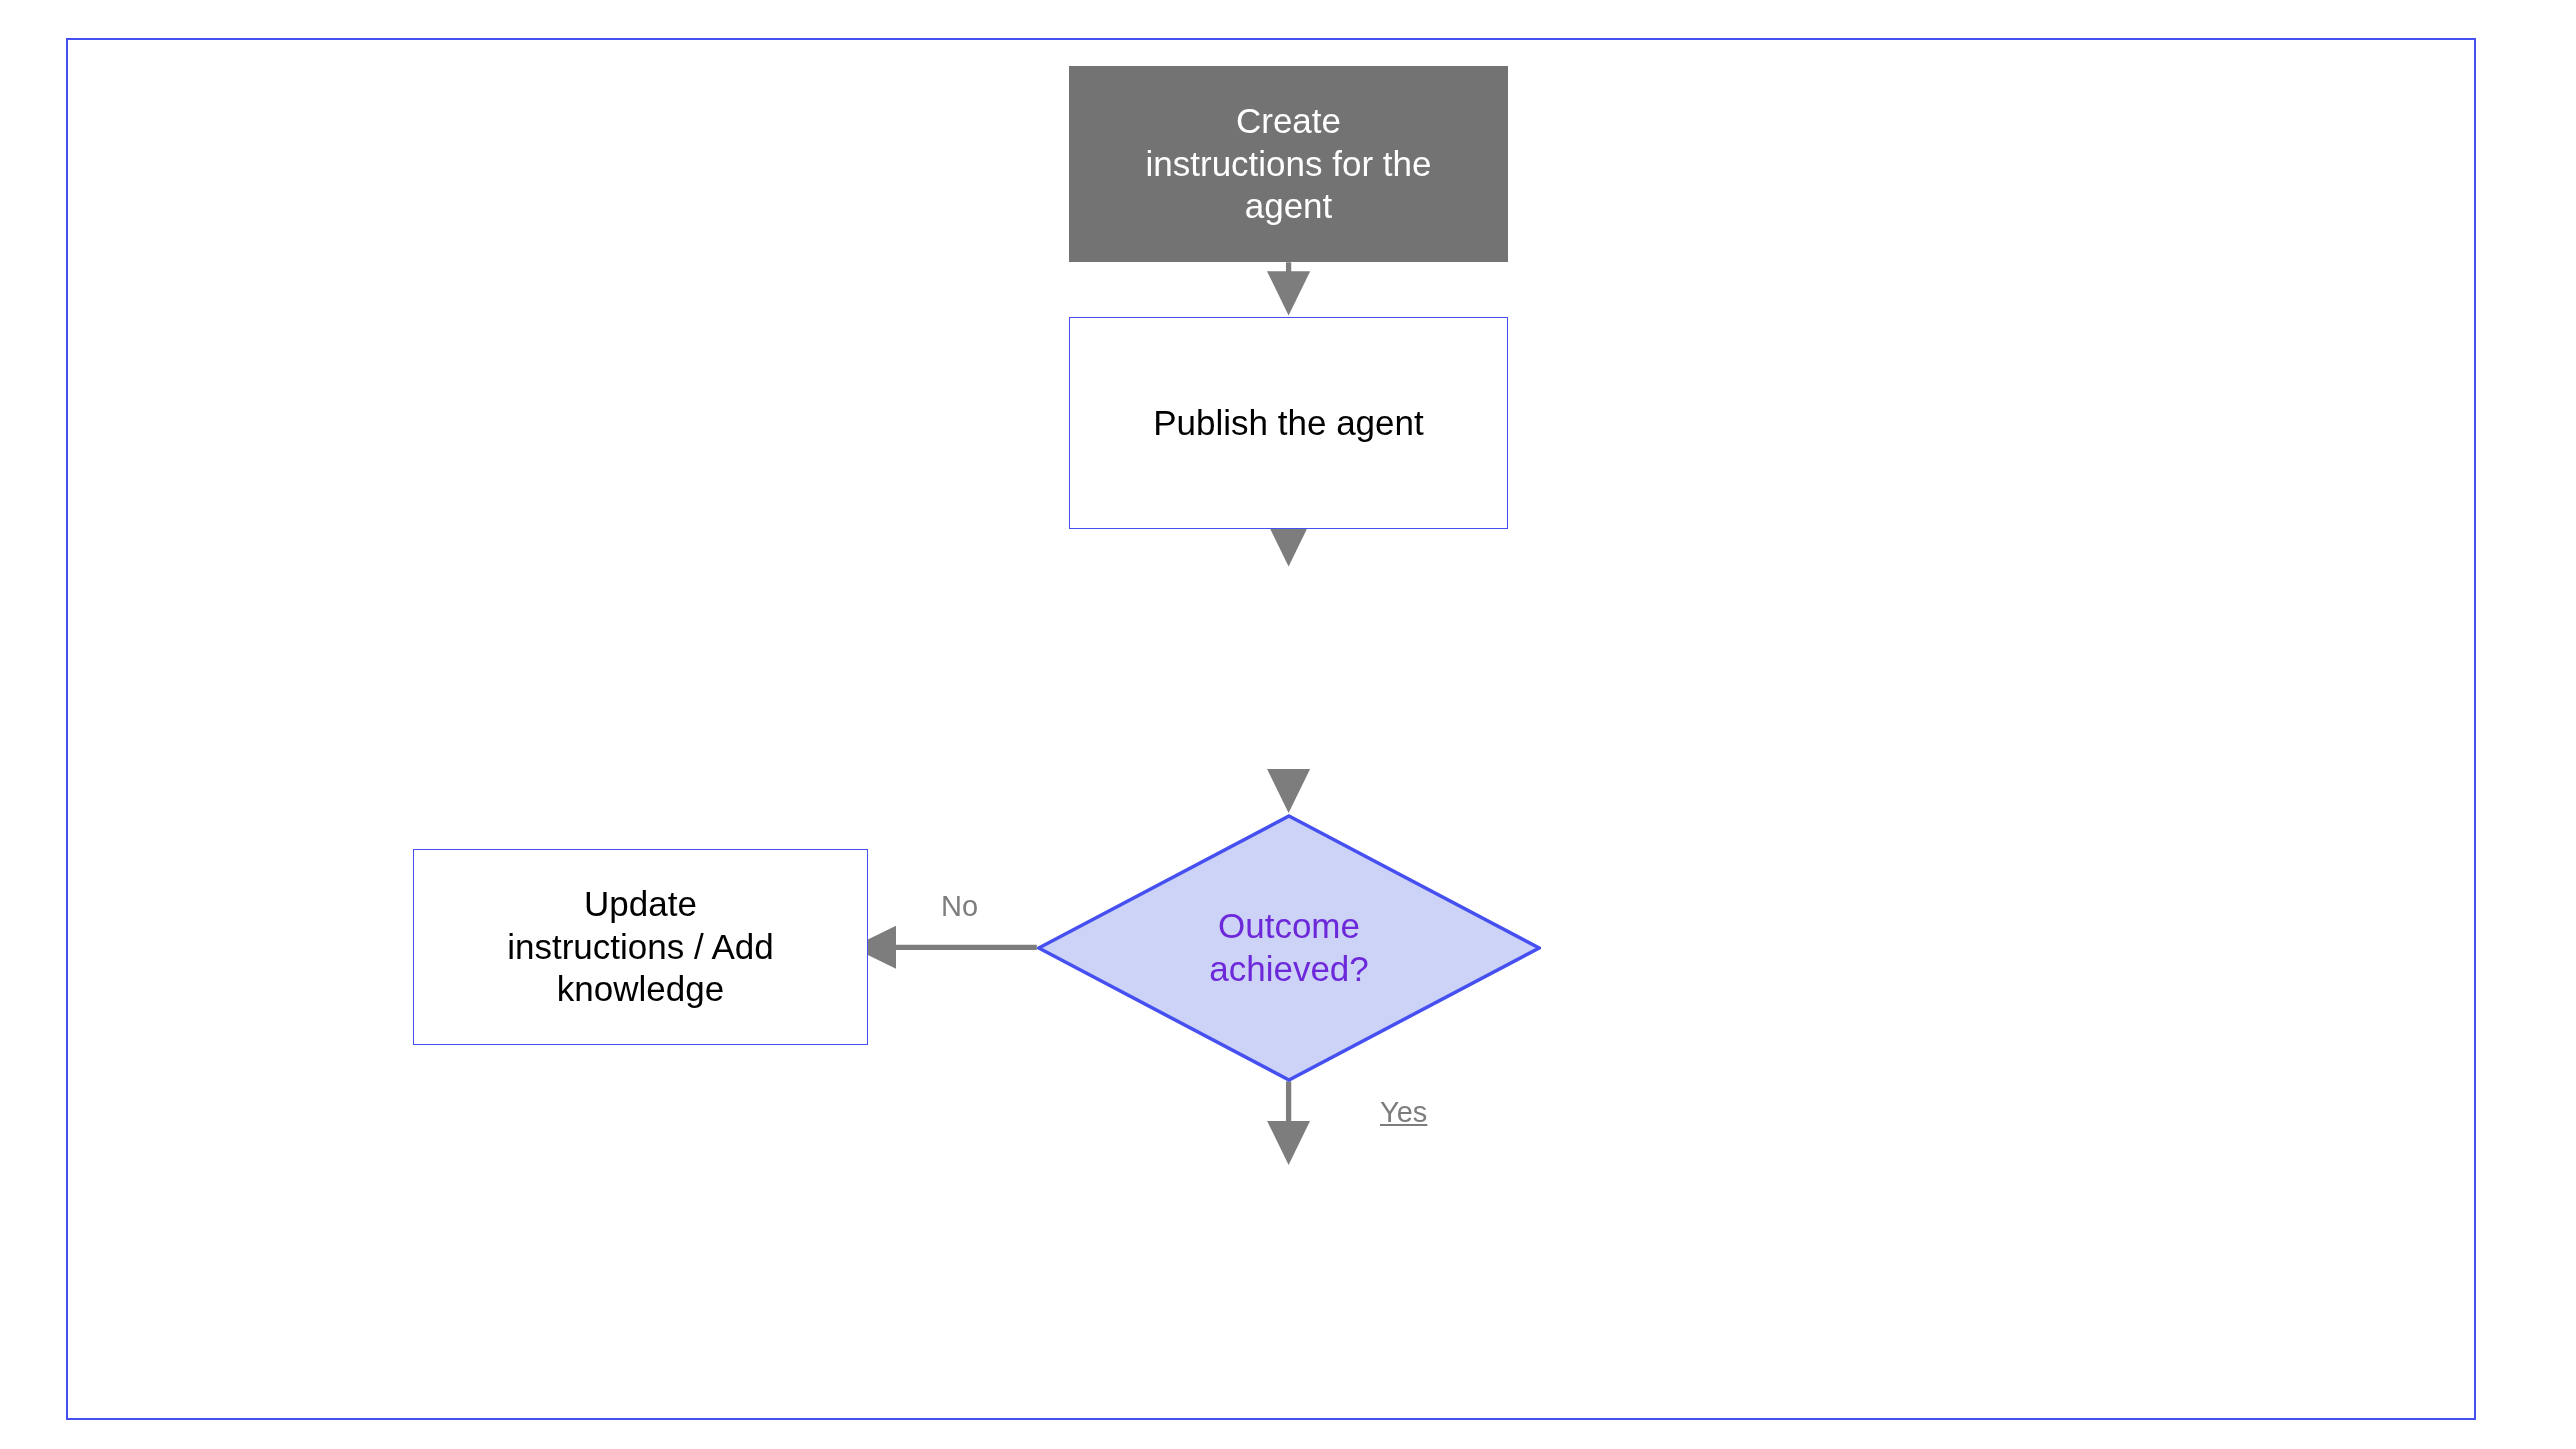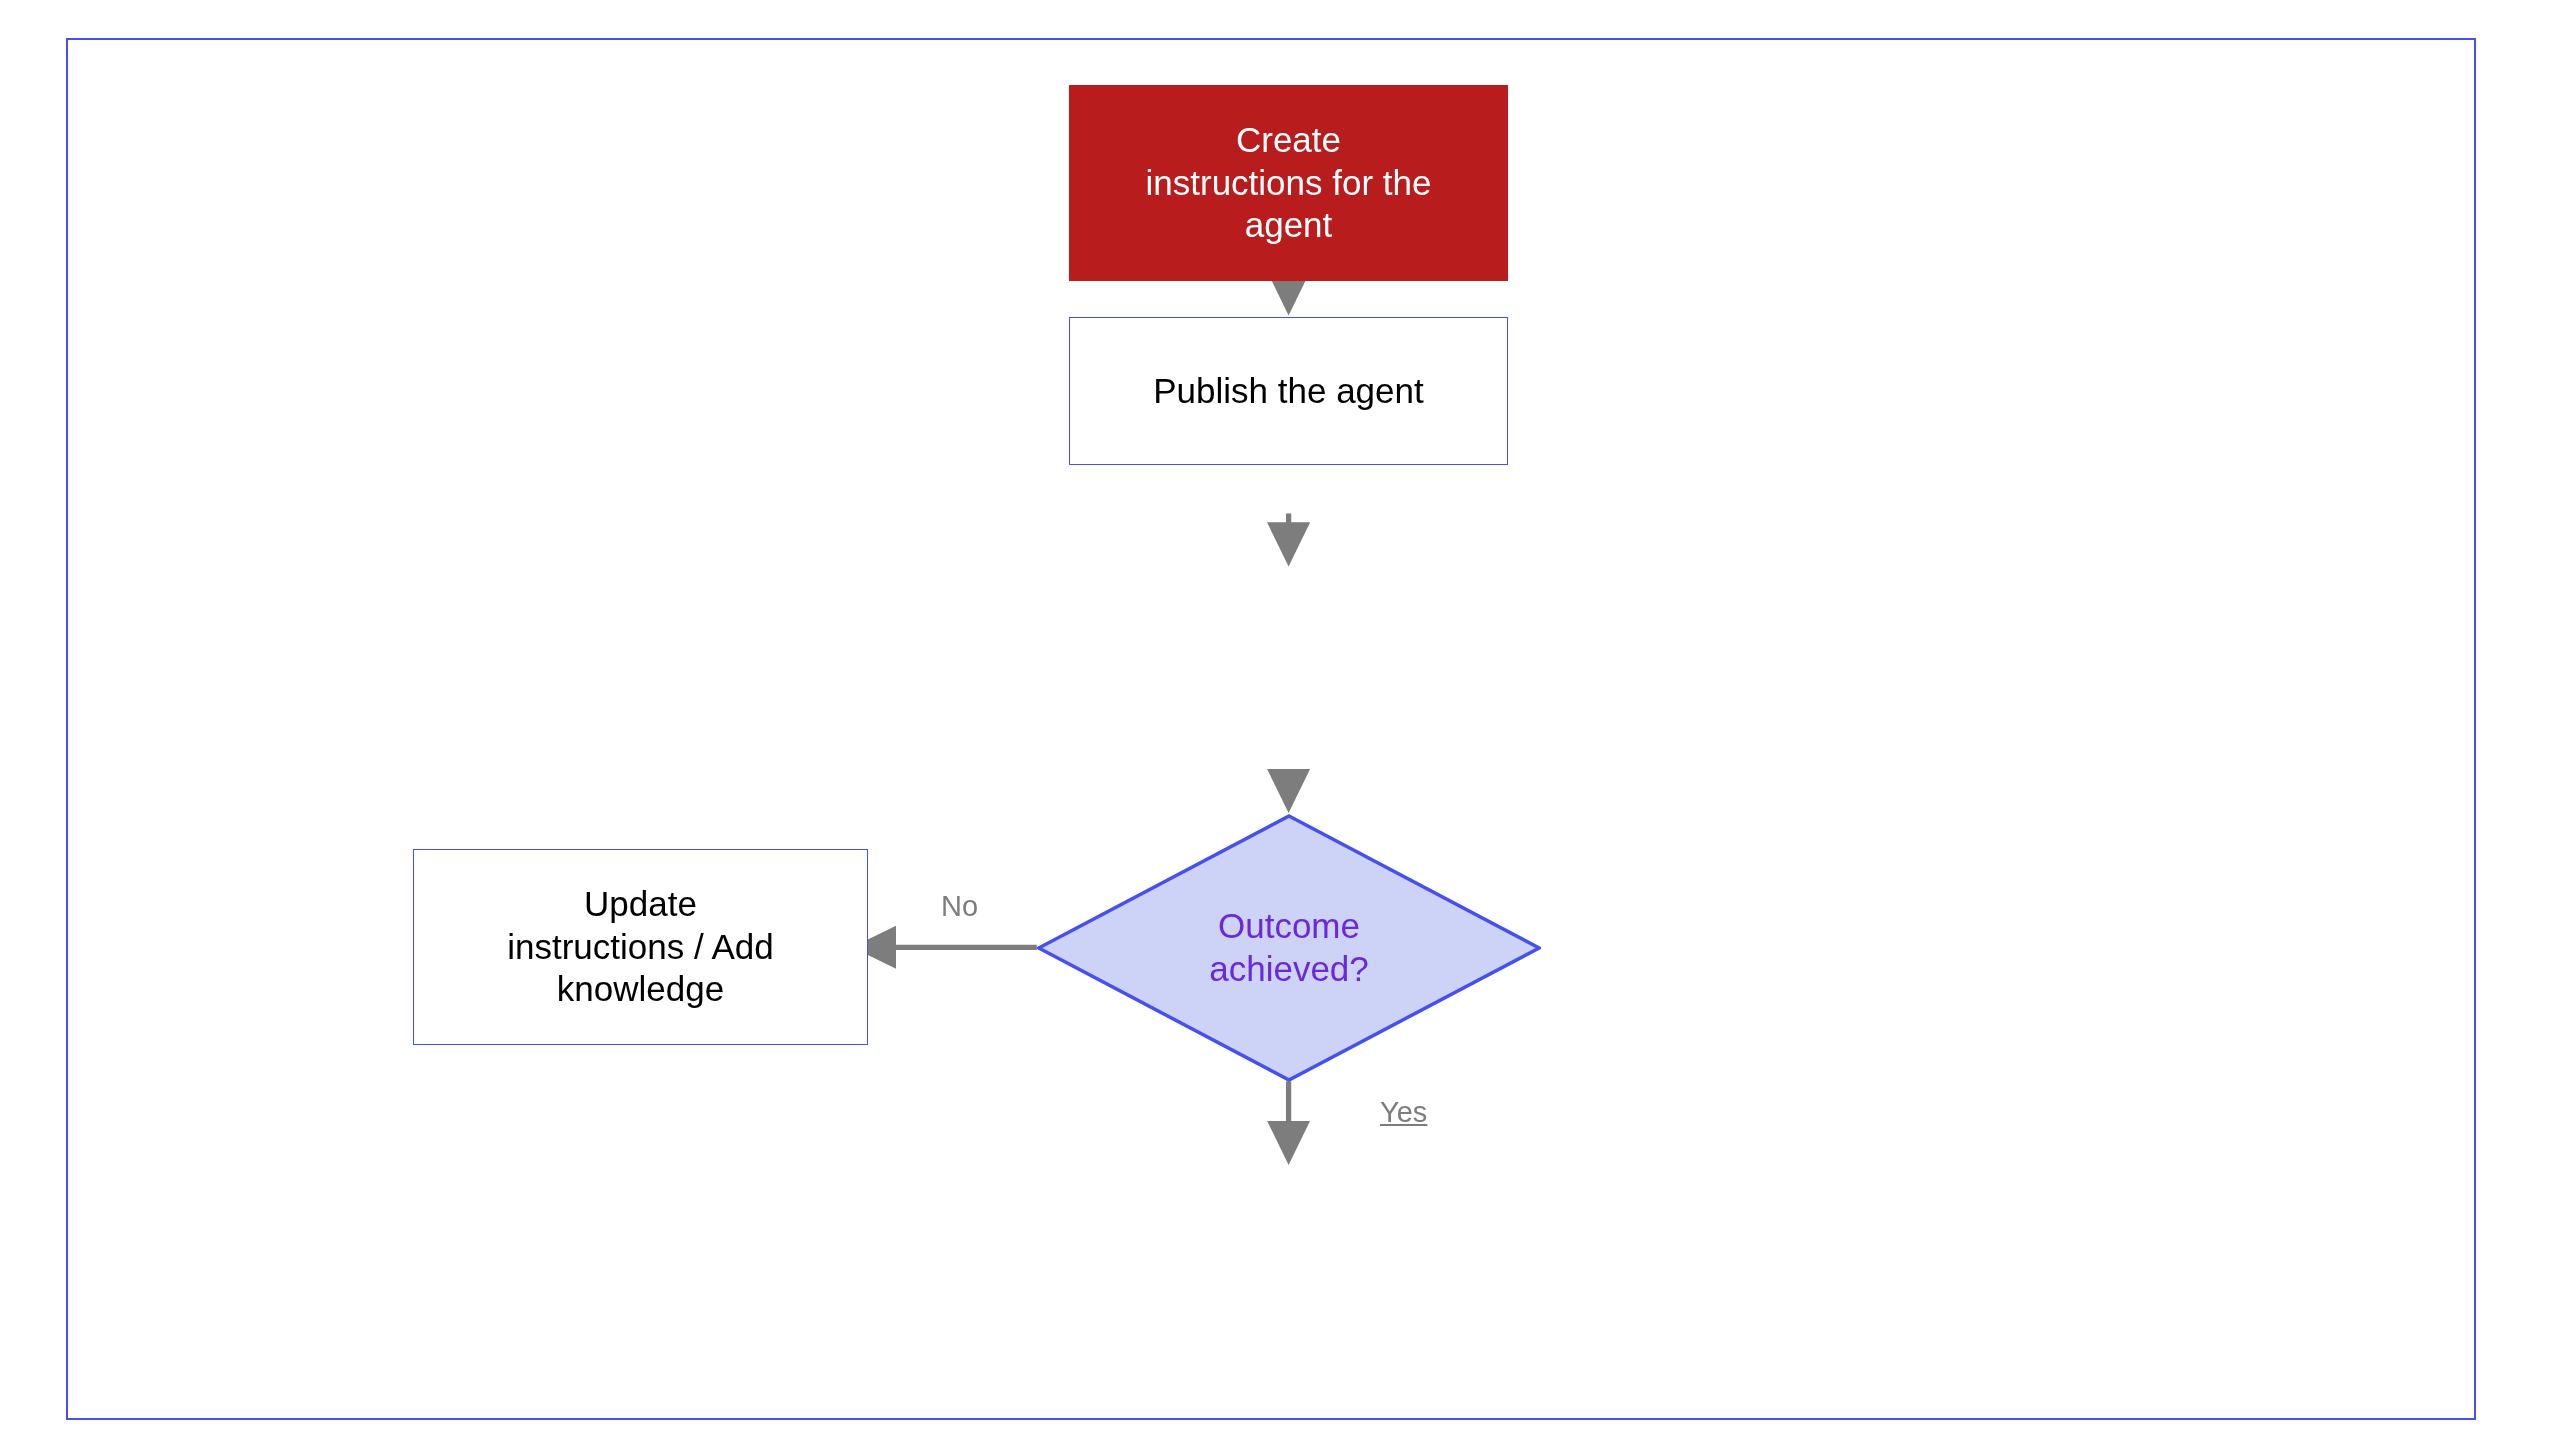--- a/index.html
+++ b/index.html
@@ -44,24 +44,23 @@
     text-align: center;
     line-height: 1.22;
     color: #000000;
     font-size: 35px;
     font-weight: 400;
     letter-spacing: 0px;
     padding: 0 8.2px;
   }
 
   .node.filled {
-    background: #b91c1c;
+    background: #737373;
     border: none;
     color: #ffffff;
-    margin-top: 19px;
   }
 
   .node.outlined {
     background: #ffffff;
     border: 1.8px solid #4650f0;
   }
 
   .node-label {
     display: block;
     width: 100%;
@@ -73,21 +72,21 @@
     left: 1069px;
     top: 66px;
     width: 439px;
     height: 196px;
   }
 
   #node-publish {
     left: 1069px;
     top: 317px;
     width: 439px;
-    height: 148px;
+    height: 212px;
   }
 
   #node-test {
     left: 1069px;
     top: 568px;
     width: 439px;
     height: 204px;
   }
 
   #node-update {

